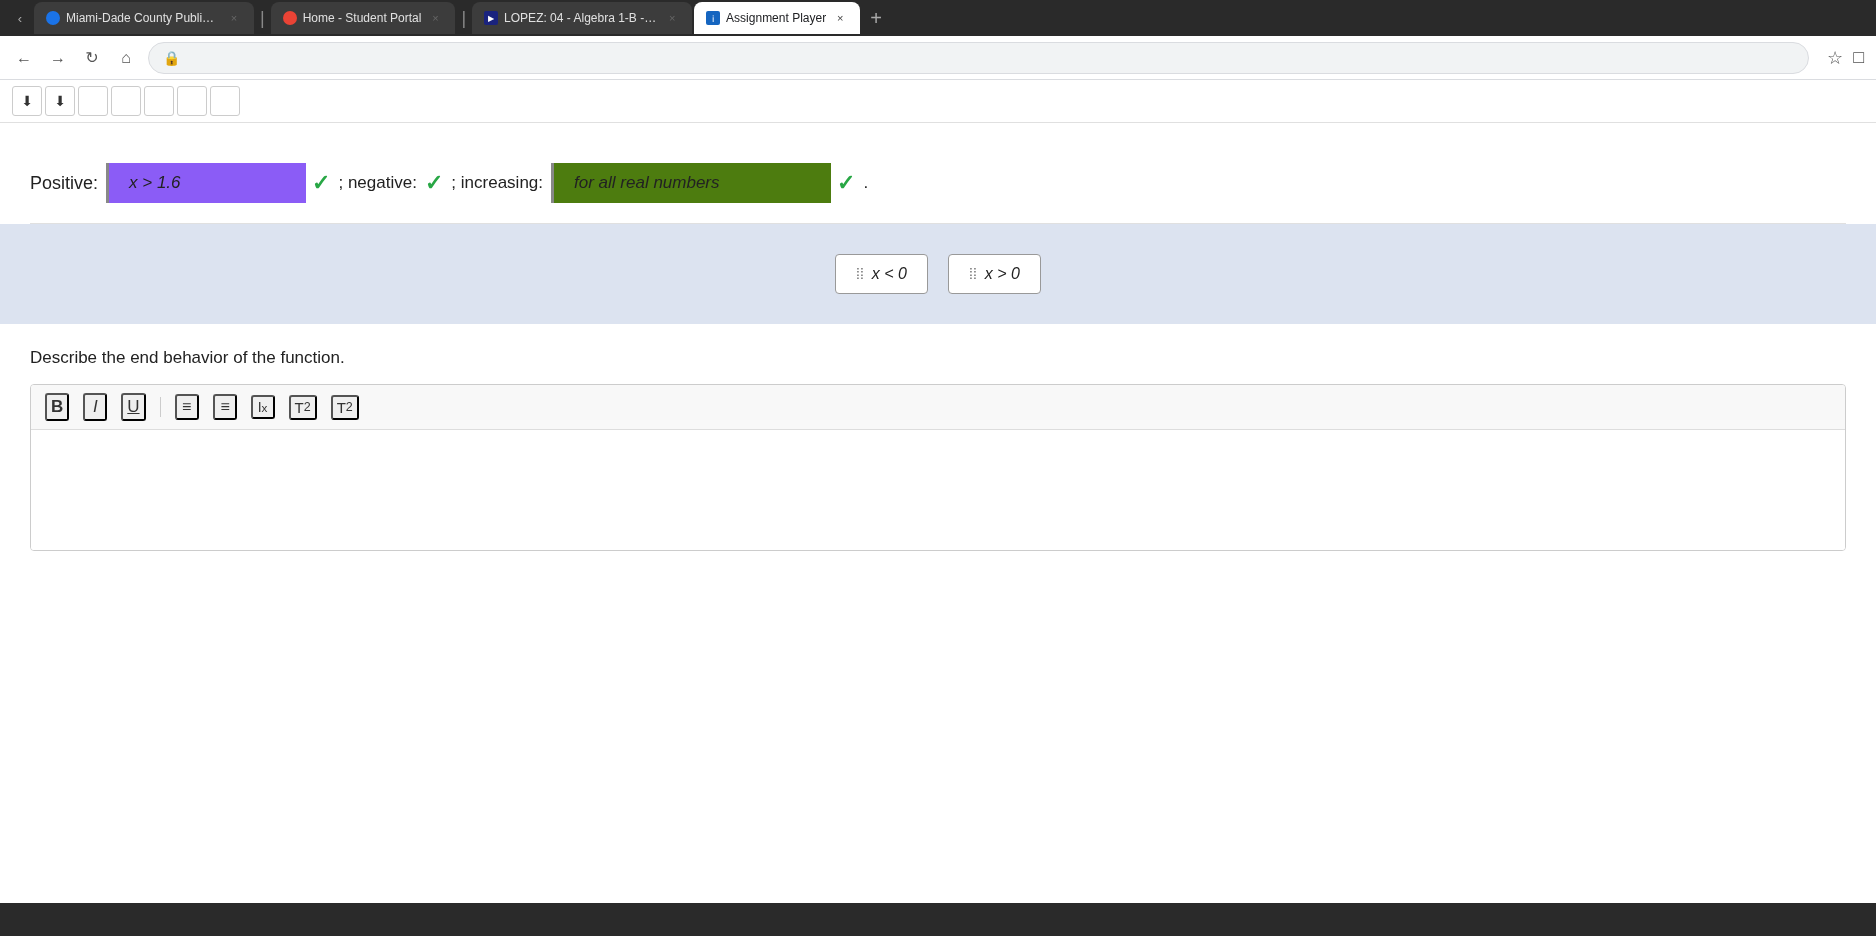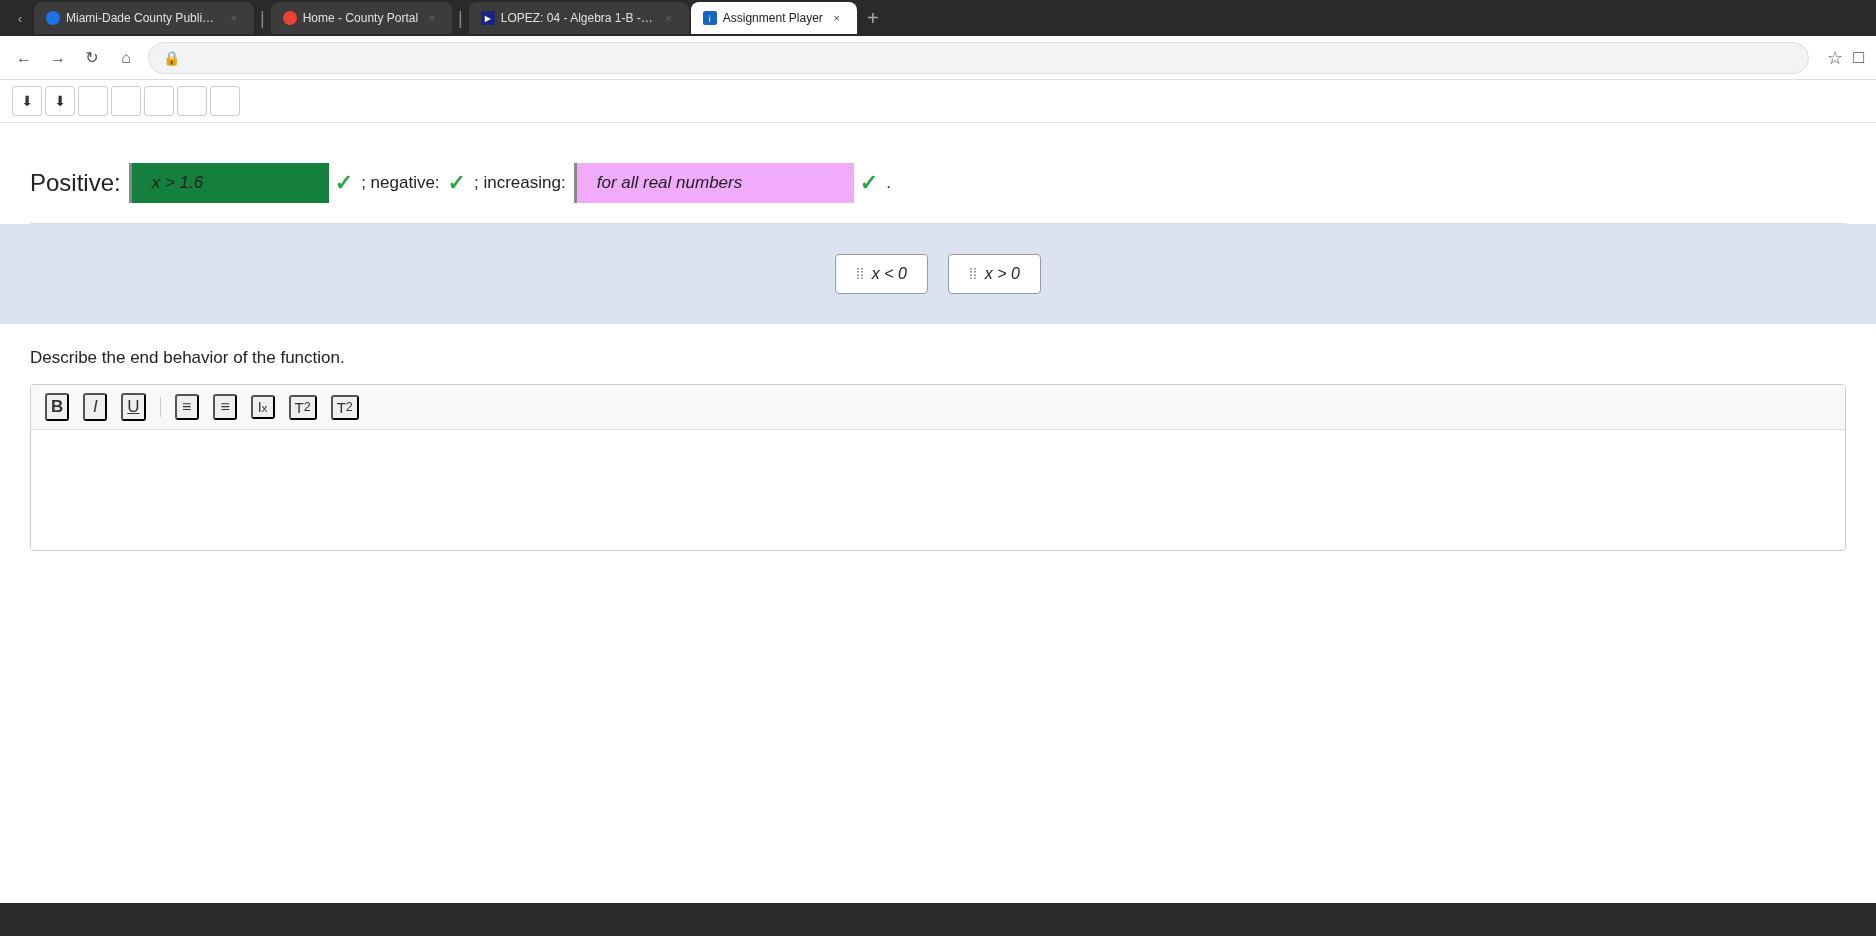--- a/index.html
+++ b/index.html
@@ -195,33 +195,33 @@
     .answer-row {
       display: flex;
       align-items: center;
       gap: 8px;
       padding: 20px 0;
       flex-wrap: wrap;
       border-bottom: 1px solid #e0e0e0;
     }
 
     .answer-label {
-      font-size: 24px;
+      font-size: 18px;
       color: #222;
       font-weight: 500;
     }
 
     .answer-field-container {
       display: flex;
       align-items: center;
       gap: 6px;
     }
 
     .answer-field {
-      background: #15803d;
+      background: #8b5cf6;
       border-left: 3px solid #888;
       padding: 10px 20px;
       font-size: 17px;
       color: #222;
       min-width: 200px;
       display: flex;
       align-items: center;
       font-style: italic;
     }
 
@@ -349,21 +349,21 @@
     <div class="browser-tab inactive" style="background:#3c3c3c; color:#e0e0e0;">
       <div class="tab-favicon favicon-miami" style="width:14px;height:14px;background:#1a73e8;border-radius:50%;"></div>
       <span class="tab-label">Miami-Dade County Public Sch...</span>
       <div class="tab-close">×</div>
     </div>
 
     <div class="tab-separator">|</div>
 
     <div class="browser-tab inactive" style="background:#3c3c3c; color:#e0e0e0;">
       <div class="tab-favicon" style="width:14px;height:14px;background:#ea4335;border-radius:50%;"></div>
-      <span class="tab-label">Home - County Portal</span>
+      <span class="tab-label">Home - Student Portal</span>
       <div class="tab-close">×</div>
     </div>
 
     <div class="tab-separator">|</div>
 
     <div class="browser-tab inactive" style="background:#3c3c3c; color:#e0e0e0;">
       <div class="tab-favicon" style="width:14px;height:14px;background:#1a237e;display:flex;align-items:center;justify-content:center;color:white;font-size:8px;">▶</div>
       <span class="tab-label">LOPEZ: 04 - Algebra 1-B - B190</span>
       <div class="tab-close">×</div>
     </div>
@@ -417,21 +417,21 @@
 
     <span class="separator-text">; negative:</span>
 
     <div class="answer-field-container">
       <span class="check-icon">✓</span>
     </div>
 
     <span class="separator-text">; increasing:</span>
 
     <div class="answer-field-container">
-      <div class="answer-field" style="min-width:280px; background:#f0abfc;">
+      <div class="answer-field" style="min-width:280px; background:#4d7c0f;">
         <span>for all real numbers</span>
       </div>
       <span class="check-icon">✓</span>
     </div>
 
     <span class="separator-text">.</span>
 
   </div>
 
   <div class="drag-area" style="background:#dce3f0; padding:30px 60px; display:flex; justify-content:center; gap:20px; margin:0 -30px;">

